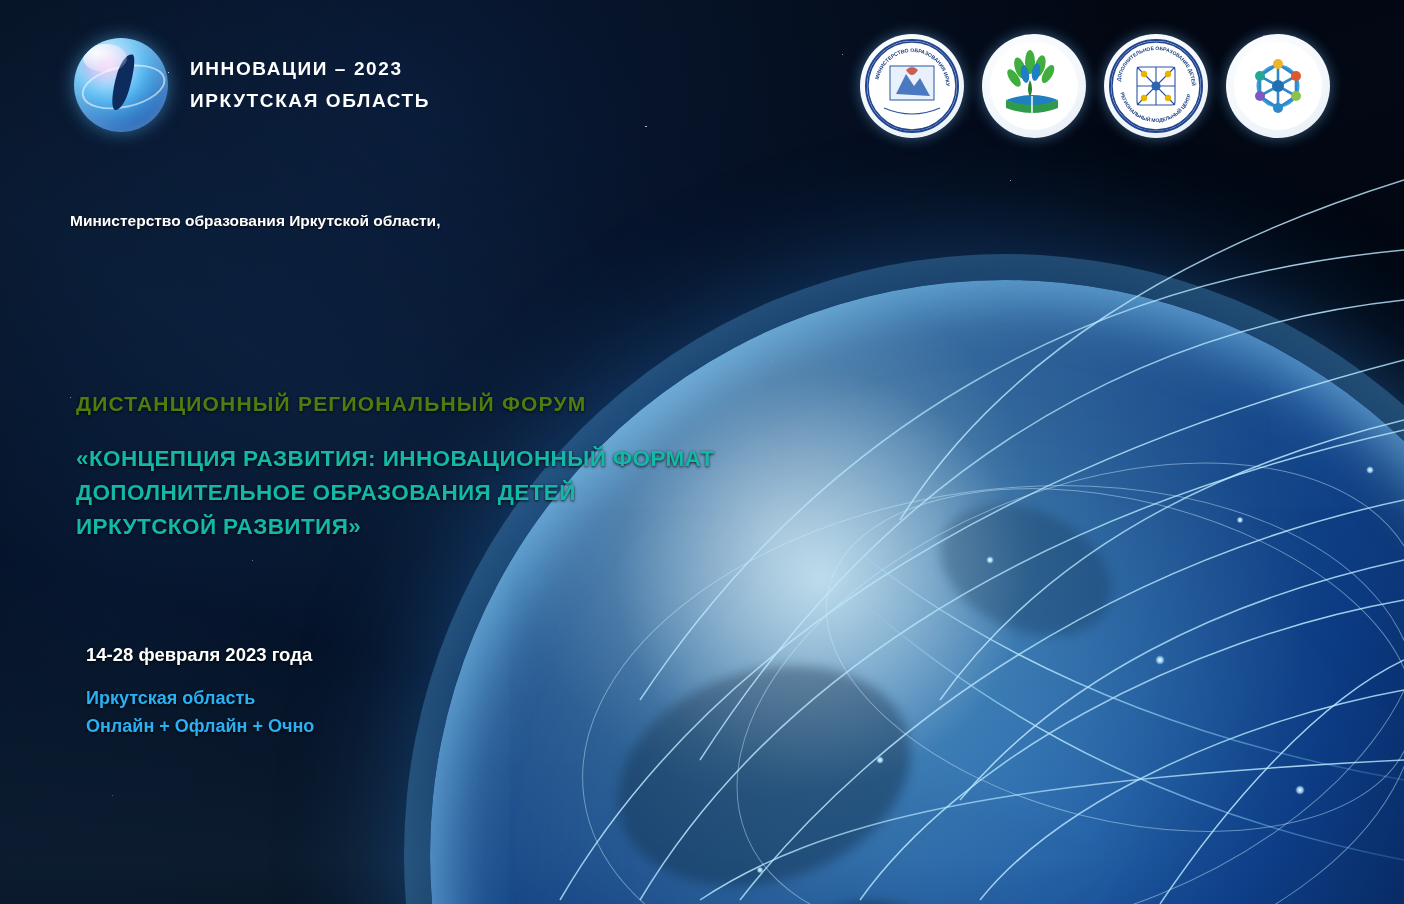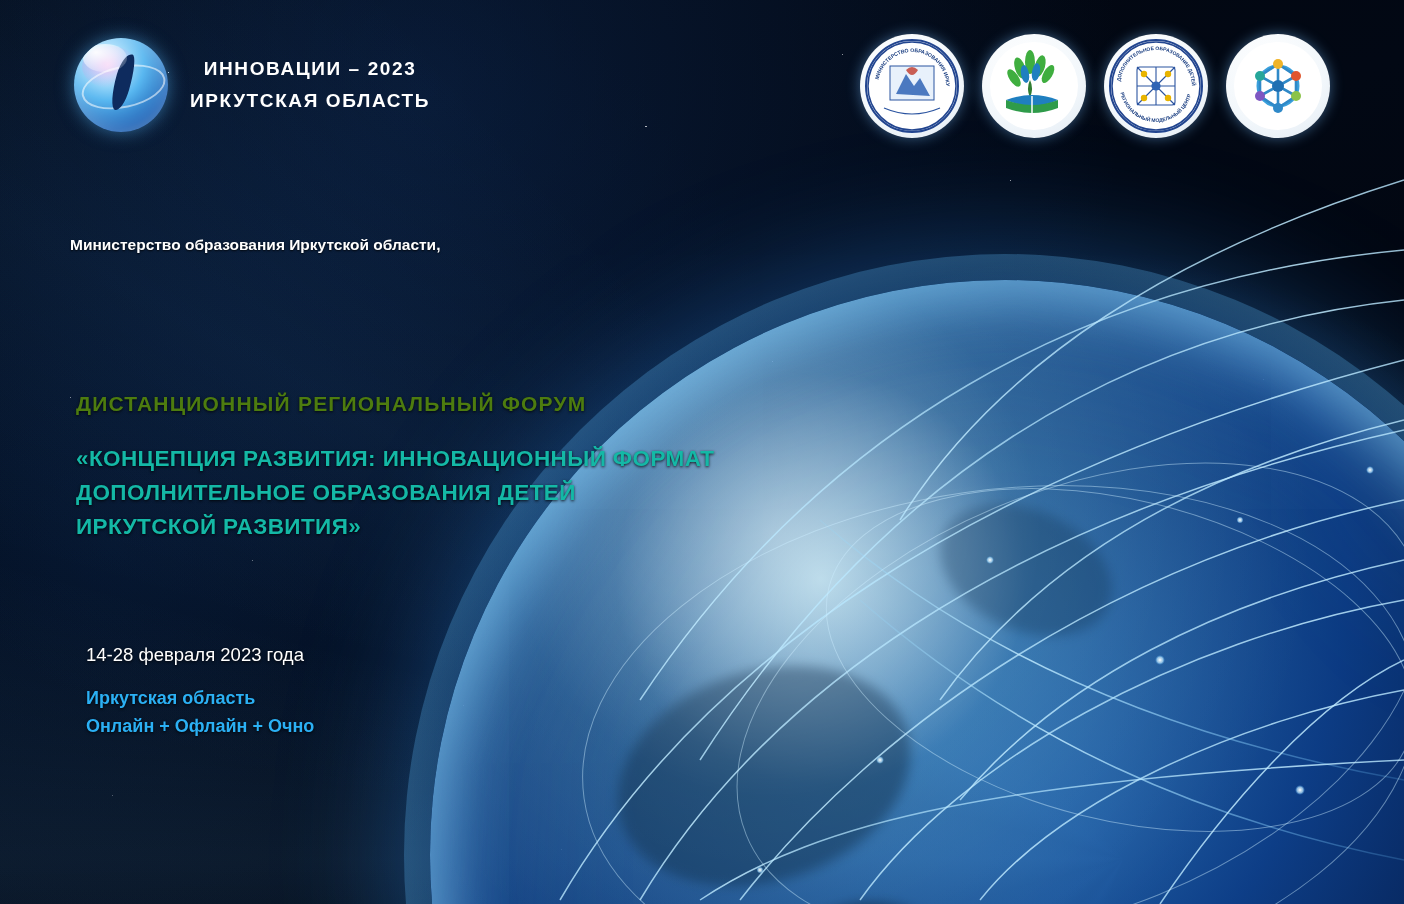--- a/index.html
+++ b/index.html
@@ -183,21 +183,20 @@
   .brand-text {
     display: flex;
     flex-direction: column;
     gap: 10px;
   }
   .brand-line {
     color: #ffffff;
     font-size: 19px;
     font-weight: bold;
     letter-spacing: 1.6px;
-    text-align: center;
   }
 
   .logo-row {
     position: absolute;
     right: 74px;
     top: 34px;
     display: flex;
     align-items: center;
     gap: 18px;
   }
@@ -223,21 +222,20 @@
   
   .org-block {
     position: absolute;
     left: 70px;
     top: 208px;
     color: #ffffff;
     font-size: 15.5px;
     font-weight: bold;
     line-height: 1.62;
     text-shadow: 0 1px 2px rgba(0,0,0,0.8);
-    margin-top: 24px;
   }
   .forum-kicker {
     position: absolute;
     left: 76px;
     top: 392px;
     color: #4d7c0f;
     font-size: 21px;
     font-weight: bold;
     letter-spacing: 1.2px;
     text-shadow: 0 1px 3px rgba(0,0,0,0.8);
@@ -253,21 +251,21 @@
     line-height: 1.52;
     letter-spacing: 0.4px;
     text-shadow: 0 1px 3px rgba(0,0,0,0.85);
   }
   .dates {
     position: absolute;
     left: 86px;
     top: 644px;
     color: #ffffff;
     font-size: 18.5px;
-    font-weight: normal;
+    font-weight: bold;
     text-shadow: 0 1px 3px rgba(0,0,0,0.85);
   }
   .place {
     position: absolute;
     left: 86px;
     top: 684px;
     color: #2bb0f4;
     font-size: 18px;
     font-weight: bold;
     line-height: 1.58;

